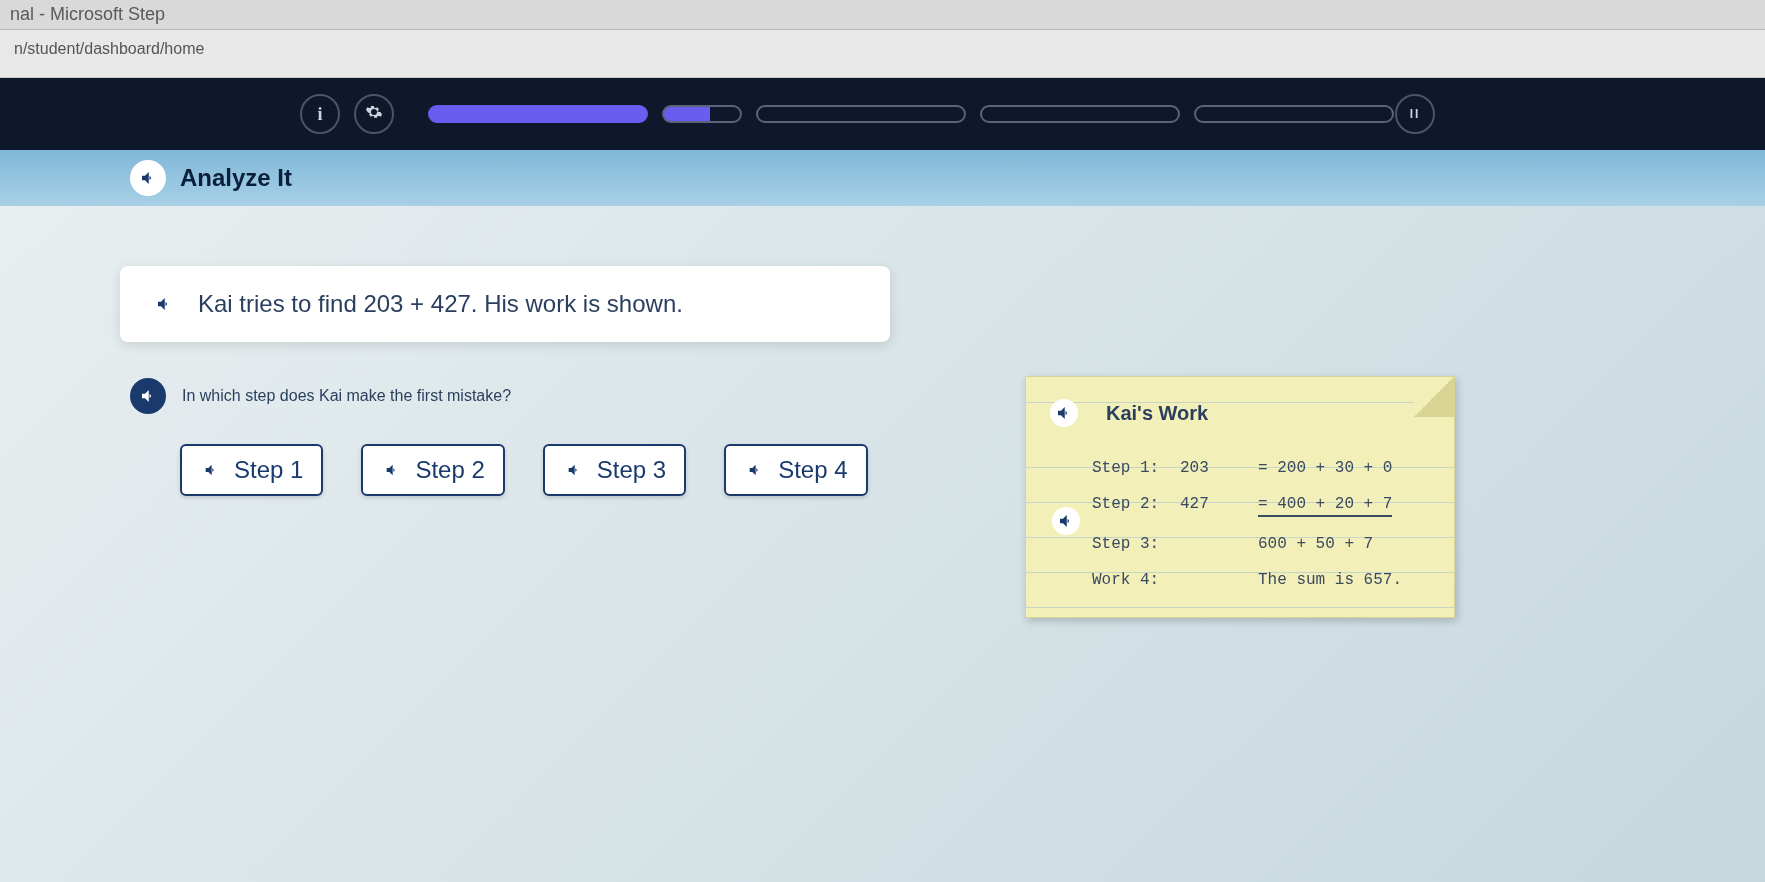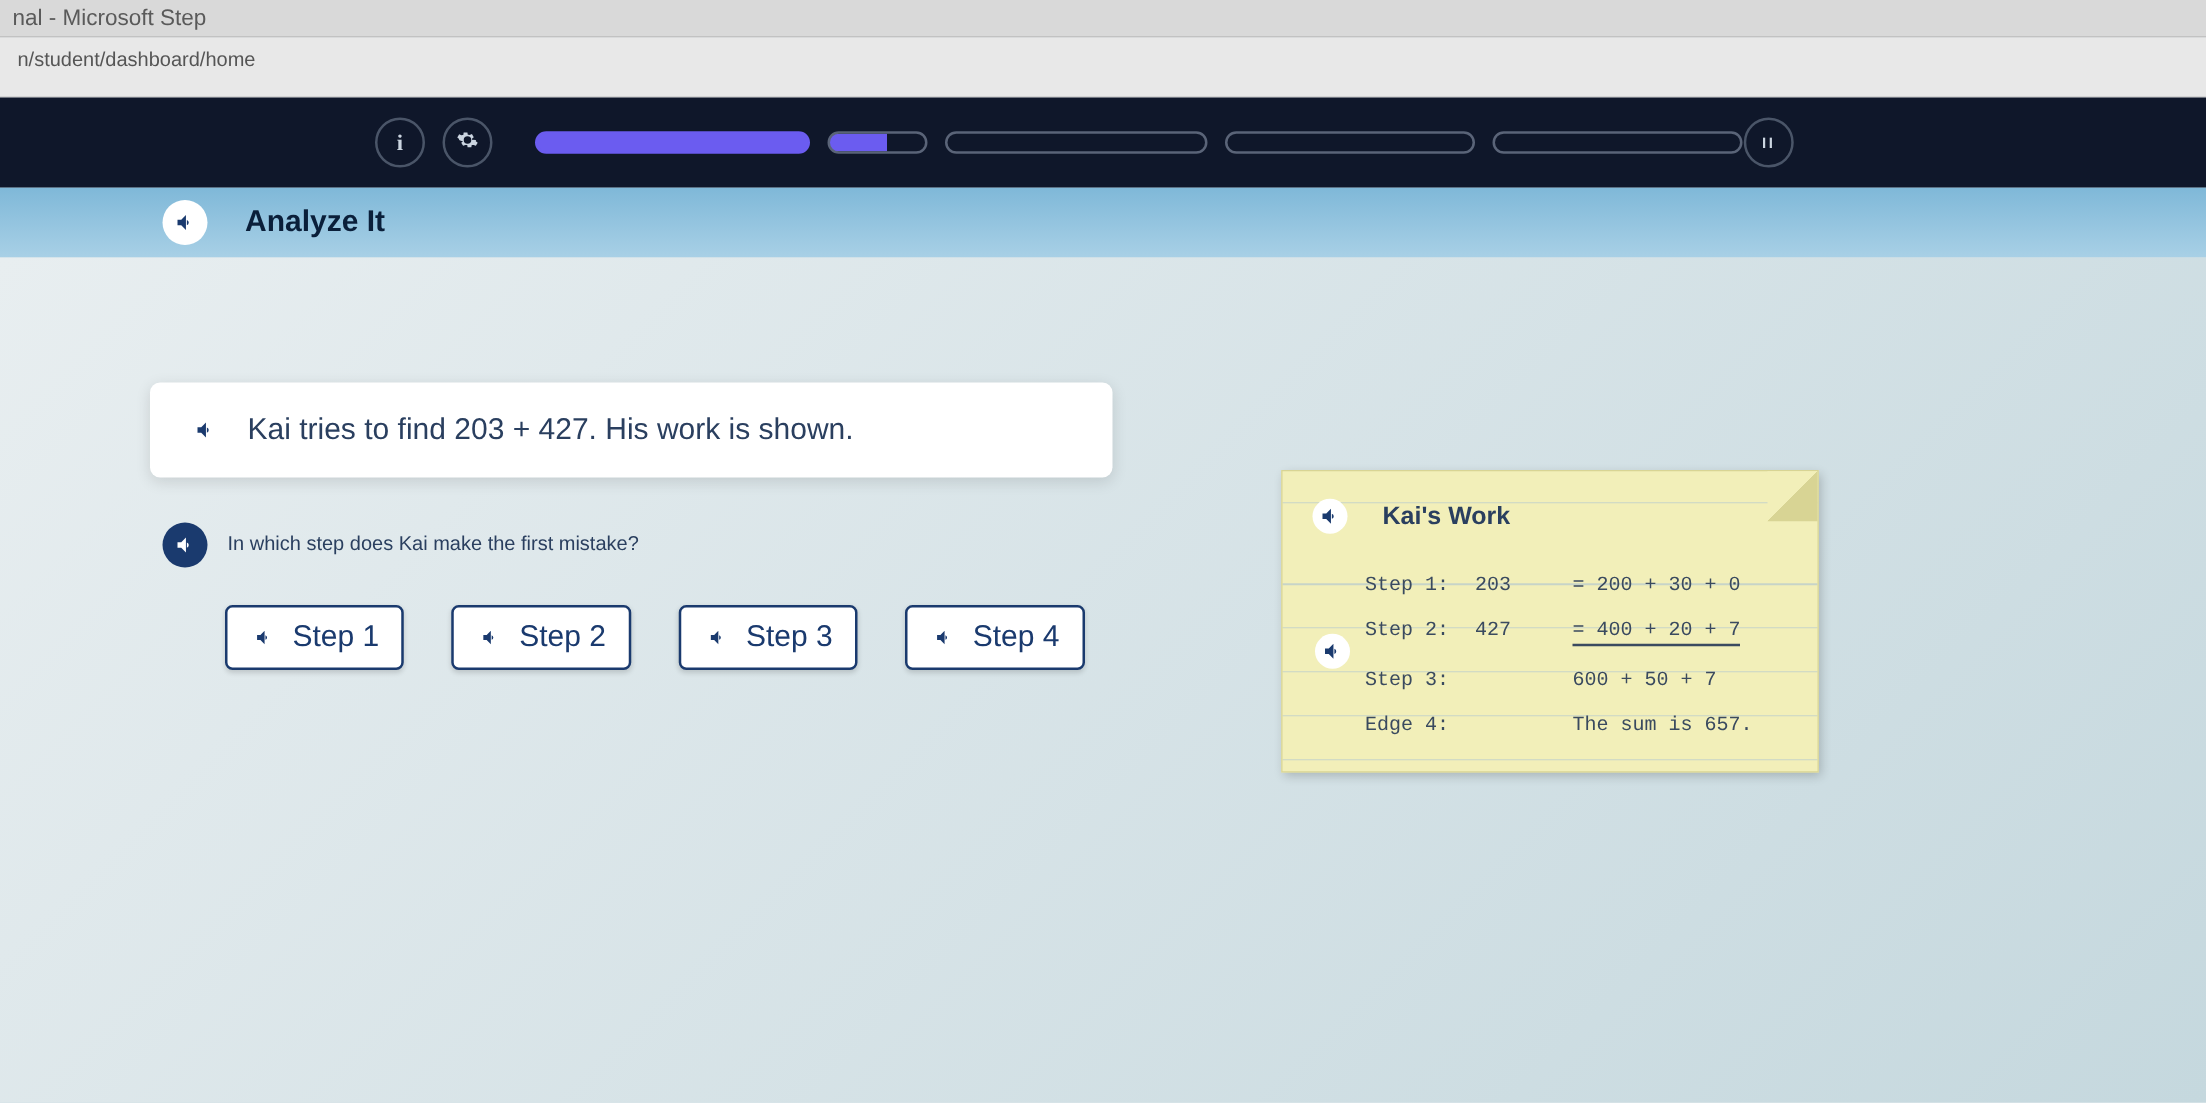--- a/index.html
+++ b/index.html
@@ -77,21 +77,21 @@
     font-size: 12px;
     font-weight: bold;
     letter-spacing: 2px;
   }
   .section-header {
     background: linear-gradient(to bottom, #7fb8d8, #a8d0e6);
     height: 56px;
     display: flex;
     align-items: center;
     padding-left: 130px;
-    gap: 30px;
+    gap: 14px;
   }
   .audio-btn {
     width: 36px; height: 36px;
     border-radius: 50%;
     background: #fff;
     display: inline-flex;
     align-items: center;
     justify-content: center;
     cursor: pointer;
     flex-shrink: 0;
@@ -112,21 +112,20 @@
   .problem-card {
     background: #fff;
     border-radius: 8px;
     box-shadow: 0 3px 12px rgba(0,0,0,0.12);
     padding: 20px 26px;
     display: inline-flex;
     align-items: center;
     gap: 16px;
     margin-bottom: 36px;
     width: 770px;
-    margin-top: 40px;
   }
   .problem-text {
     font-size: 24px;
     color: #2a3f5f;
   }
   .question-row {
     display: flex;
     align-items: center;
     gap: 16px;
     padding-left: 10px;
@@ -336,20 +335,20 @@
         <span class="expr">= 200 + 30 + 0</span>
 
         <span class="lbl">Step 2:</span>
         <span class="num">427</span>
         <span class="expr"><span class="underline">= 400 + 20 + 7</span></span>
 
         <span class="lbl">Step 3:</span>
         <span class="num"></span>
         <span class="expr">600 + 50 + 7</span>
 
-        <span class="lbl">Edge 4:</span>
+        <span class="lbl">Work 4:</span>
         <span class="num"></span>
         <span class="expr">The sum is 657.</span>
       </div>
     </div>
   </div>
 
 </div>
 
 </body></html>

